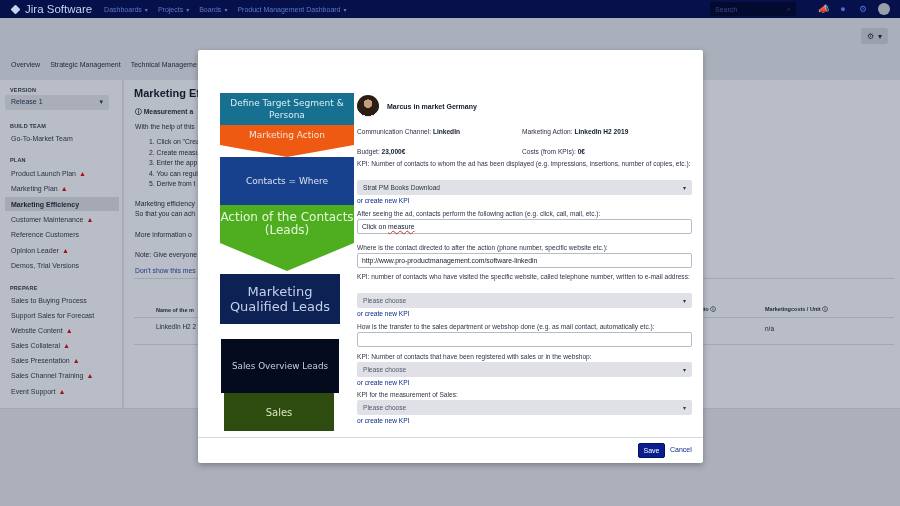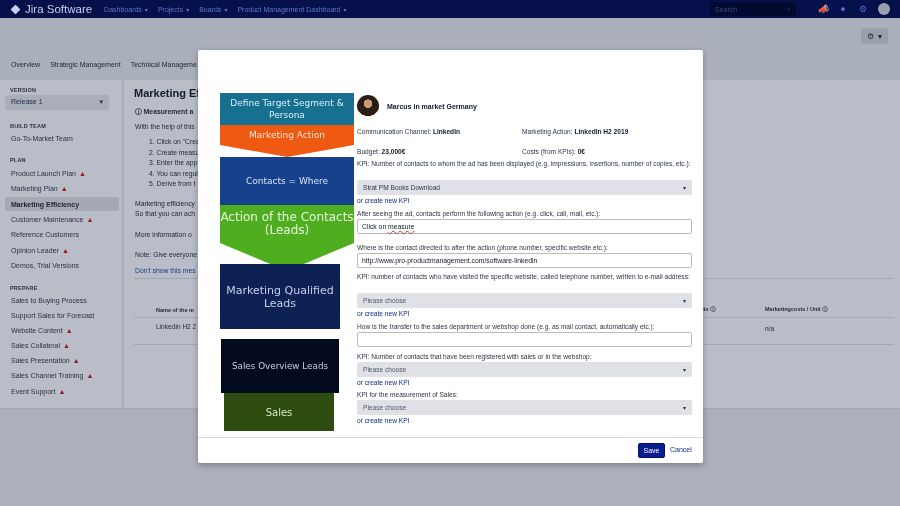--- a/index.html
+++ b/index.html
@@ -52,21 +52,21 @@
 
     
     .funnel { position: absolute; left: 22px; top: 43px; width: 134px; }
     .fseg { position: absolute; display: flex; align-items: center; justify-content: center; text-align: center; font-family: "DejaVu Sans", sans-serif; }
     .f1 { left: 0; top: 0; width: 134px; height: 32px; background: #17708f; color: #d8eef7; font-size: 9px; line-height: 12px; }
     .f2 { left: 0; top: 32px; width: 134px; height: 20px; background: #ef5a12; color: #fbe3d6; font-size: 9px; }
     .f2-tip { position: absolute; left: 0; top: 52px; width: 0; height: 0; border-left: 67px solid transparent; border-right: 67px solid transparent; border-top: 12px solid #ef5a12; }
     .f3 { left: 0; top: 64px; width: 134px; height: 48px; background: #17418c; color: #d8e2f4; font-size: 9px; }
     .f4 { left: 0; top: 112px; width: 134px; height: 38px; background: #4fae1f; color: #e7f7dc; font-size: 12px; line-height: 13px; }
     .f4-tip { position: absolute; left: 0; top: 150px; width: 0; height: 0; border-left: 67px solid transparent; border-right: 67px solid transparent; border-top: 28px solid #4fae1f; }
-    .f5 { left: 0; top: 171px; width: 120px; margin-left: 0; height: 65px; background: #0d2155; color: #c4d0ea; font-size: 11px; }
+    .f5 { left: 0; top: 181px; width: 120px; margin-left: 0; height: 50px; background: #0d2155; color: #c4d0ea; font-size: 13px; }
     .f6 { left: 0; top: 246px; width: 118px; height: 54px; background: #040b1e; color: #c8cfdf; font-size: 8.8px; }
     .f7 { left: 0; top: 300px; width: 110px; height: 38px; background: #2f4c10; color: #d6e8c0; font-size: 10px; }
 
     
     .form { position: absolute; left: 159px; top: 43px; width: 335px; }
     .person { position: absolute; left: 0; top: 2px; display: flex; align-items: center; }
     .person-avatar { width: 22px; height: 22px; border-radius: 50%; background: radial-gradient(circle at 50% 40%, #c99a78 0 25%, #2a1d16 26% 70%, #e6e6e6 71%); margin-right: 8px; }
     .person-name { font-size: 7px; font-weight: bold; color: #111a2e; }
     .flabel { position: absolute; left: 0; font-size: 6.6px; color: #2c3445; line-height: 10px; white-space: nowrap; }
     .flabel.wrap { white-space: normal; width: 335px; }

